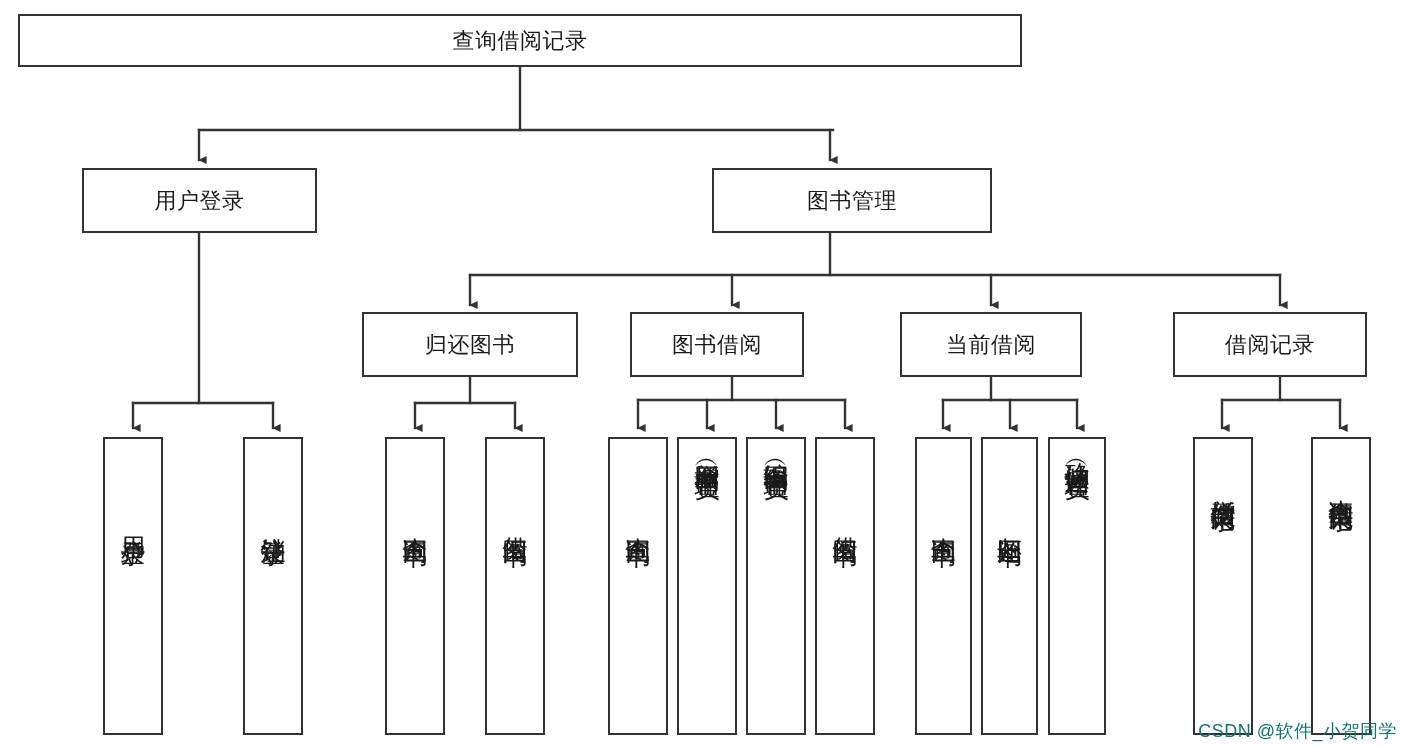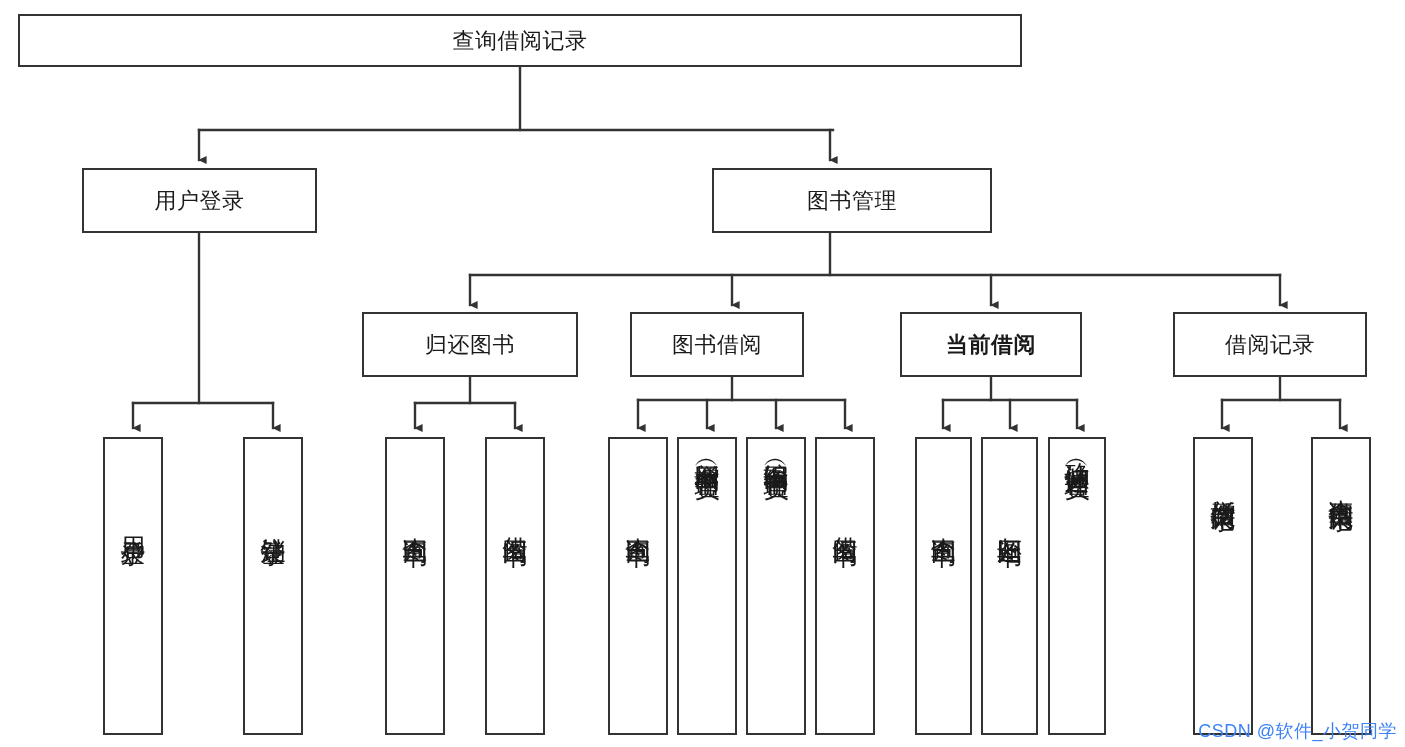--- a/index.html
+++ b/index.html
@@ -60,21 +60,21 @@
     text-orientation: upright;
     font-size: 25px;
     letter-spacing: 2px;
     line-height: 1;
   }
   .watermark {
     position: absolute;
     right: 8px;
     bottom: 4px;
     font-size: 18px;
-    color: #3b82f6;
+    color: #0f766e;
     letter-spacing: 0.5px;
     white-space: nowrap;
     user-select: none;
   }
 </style>
 </head>
 <body>
 
 <div id="diagram-root">
 
@@ -138,21 +138,21 @@
   <div class="node horizontal" style="left:712px; top:168px; width:280px; height:65px;">
     <span class="node-label">图书管理</span>
   </div>
 
   <div class="node horizontal" style="left:362px; top:312px; width:216px; height:65px;">
     <span class="node-label">归还图书</span>
   </div>
   <div class="node horizontal" style="left:630px; top:312px; width:174px; height:65px;">
     <span class="node-label">图书借阅</span>
   </div>
-  <div class="node horizontal" style="left:900px; top:312px; width:182px; height:65px;font-weight:bold;">
+  <div class="node horizontal" style="left:900px; top:312px; width:182px; height:65px;">
     <span class="node-label">当前借阅</span>
   </div>
   <div class="node horizontal" style="left:1173px; top:312px; width:194px; height:65px;">
     <span class="node-label">借阅记录</span>
   </div>
 
   <div class="node vertical" style="left:103px; top:437px; width:60px; height:298px; padding-top:78px;">
     <span class="node-label">用户登录</span>
   </div>
   <div class="node vertical" style="left:243px; top:437px; width:60px; height:298px; padding-top:78px;">

